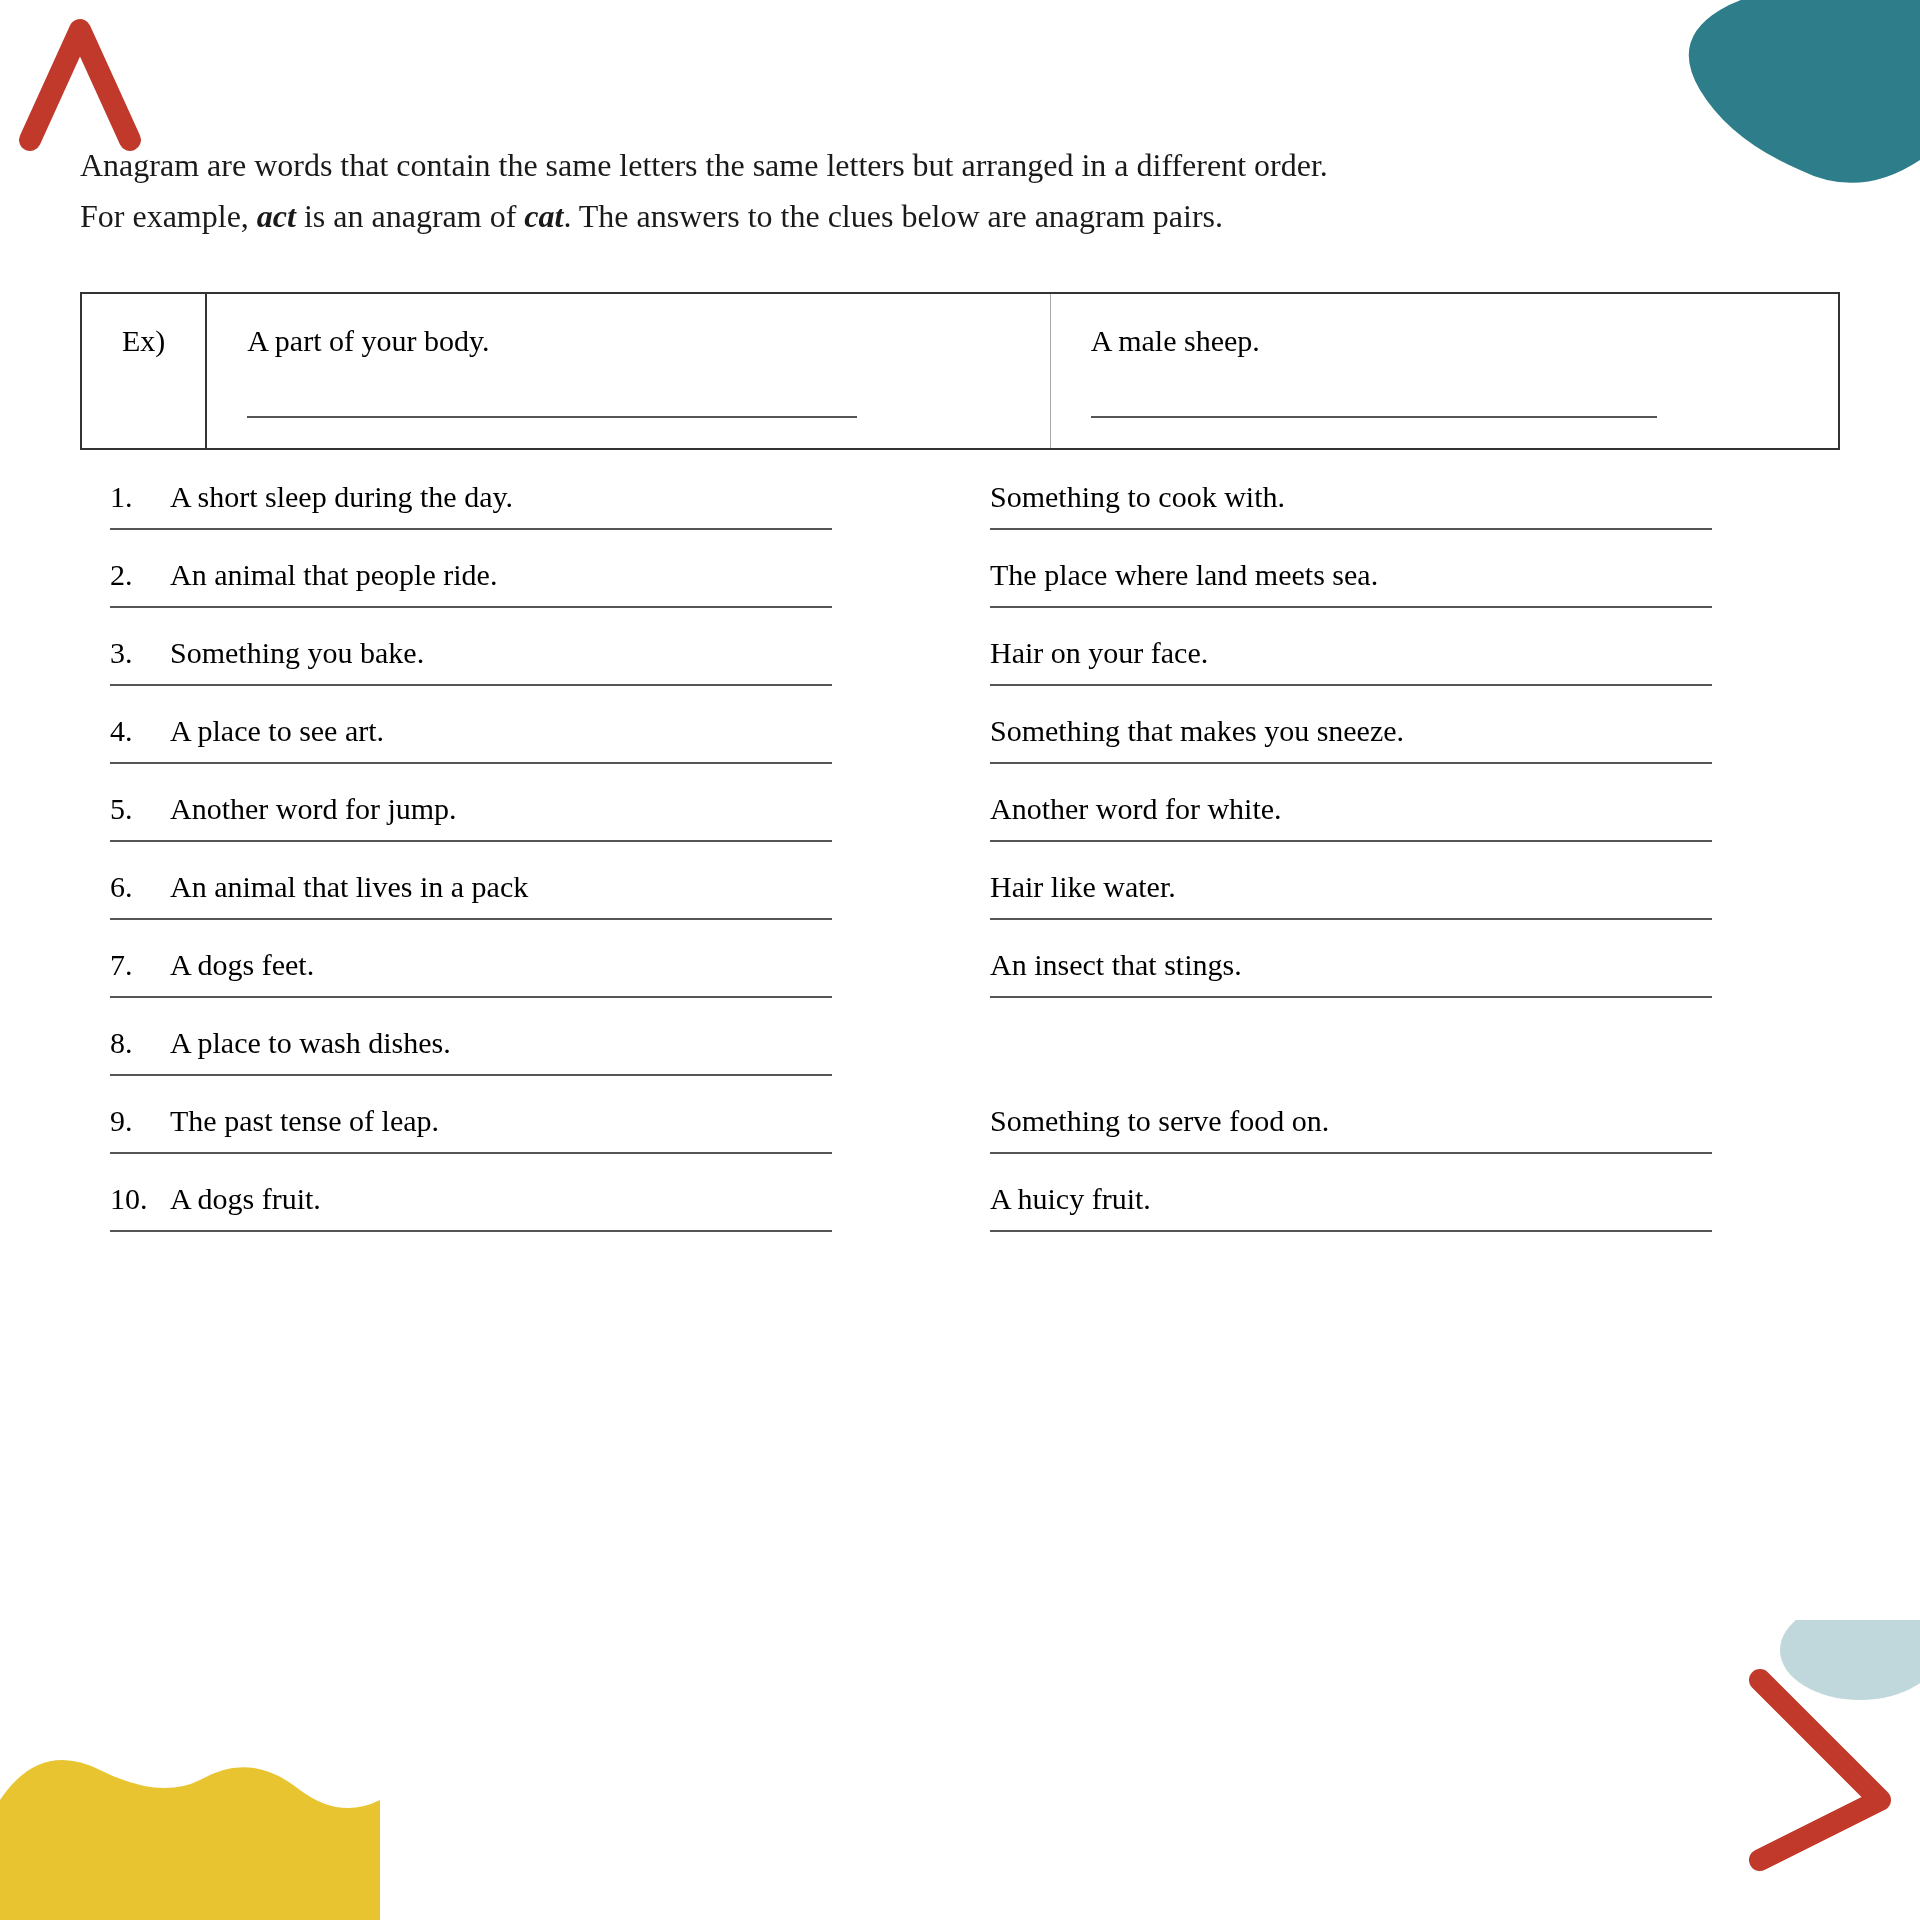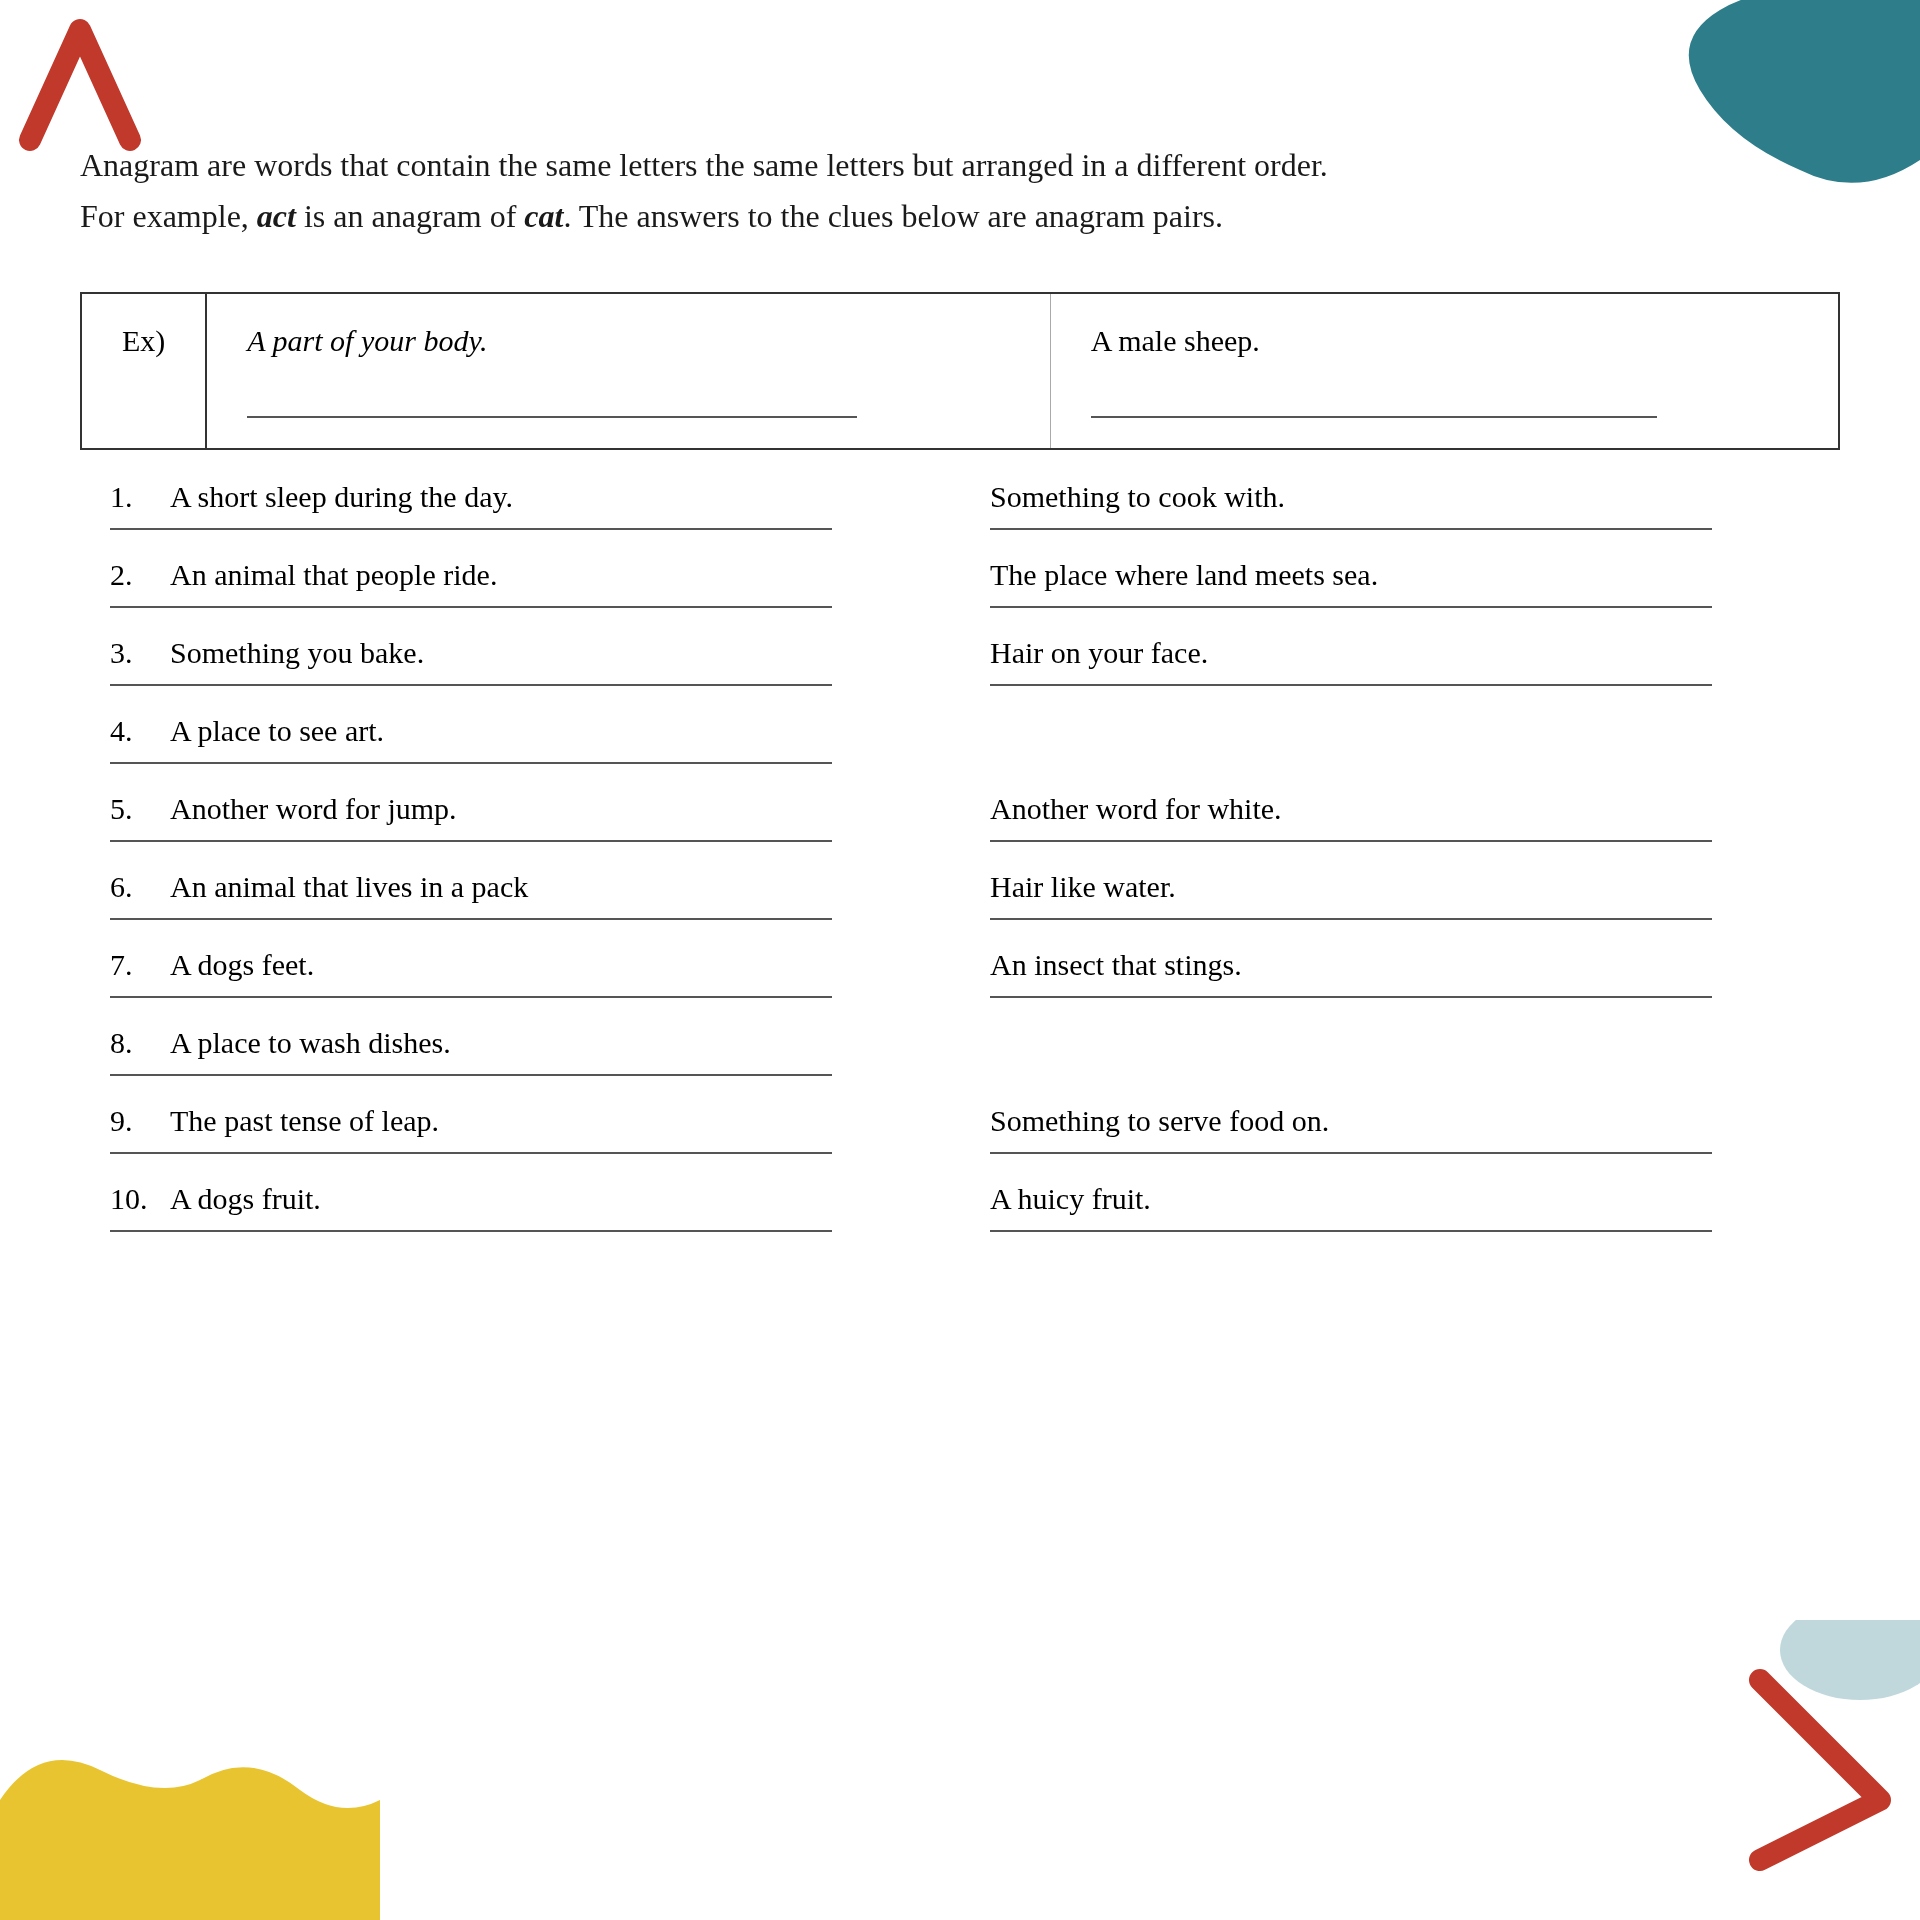--- a/index.html
+++ b/index.html
@@ -78,21 +78,20 @@
     }
 
     .example-row td:first-child {
       width: 80px;
       border-right: none;
     }
 
     .example-row td:nth-child(2) {
       border-right: 1px solid #aaa;
       border-left: none;
-      font-style: italic;
     }
 
     .example-row td:last-child {
       border-left: none;
       border-radius: 19px;
     }
 
     .answer-line {
       border-bottom: 2px solid #555;
       width: 80%;
@@ -230,20 +229,26 @@
       </div>
     </div>
       <div class="pair-row">
       <div class="half">
         <div class="num-text">
           <span class="n">4.</span>
           <span>A place to see art.</span>
         </div>
         <div class="underline"></div>
       </div>
+      <div class="half">
+        <div class="num-text">
+          <span>Something that makes you sneeze.</span>
+        </div>
+        <div class="underline"></div>
+      </div>
     </div>
       <div class="pair-row">
       <div class="half">
         <div class="num-text">
           <span class="n">5.</span>
           <span>Another word for jump.</span>
         </div>
         <div class="underline"></div>
       </div>
       <div class="half">

